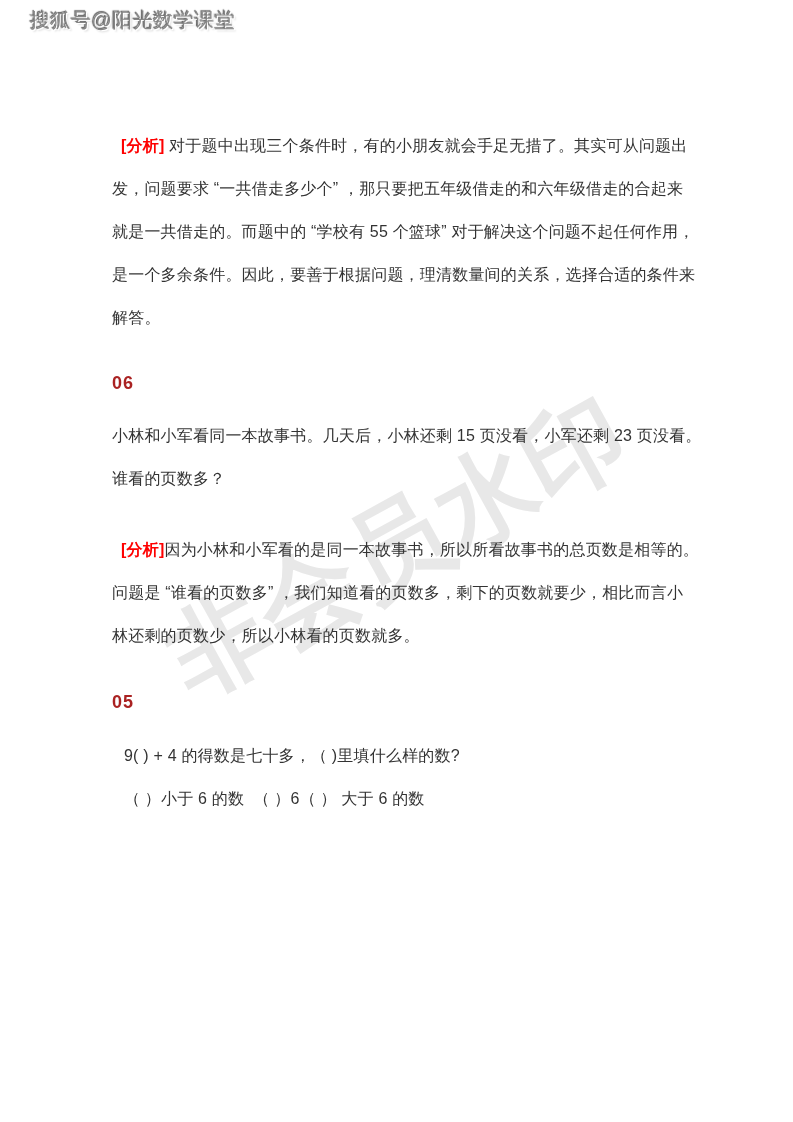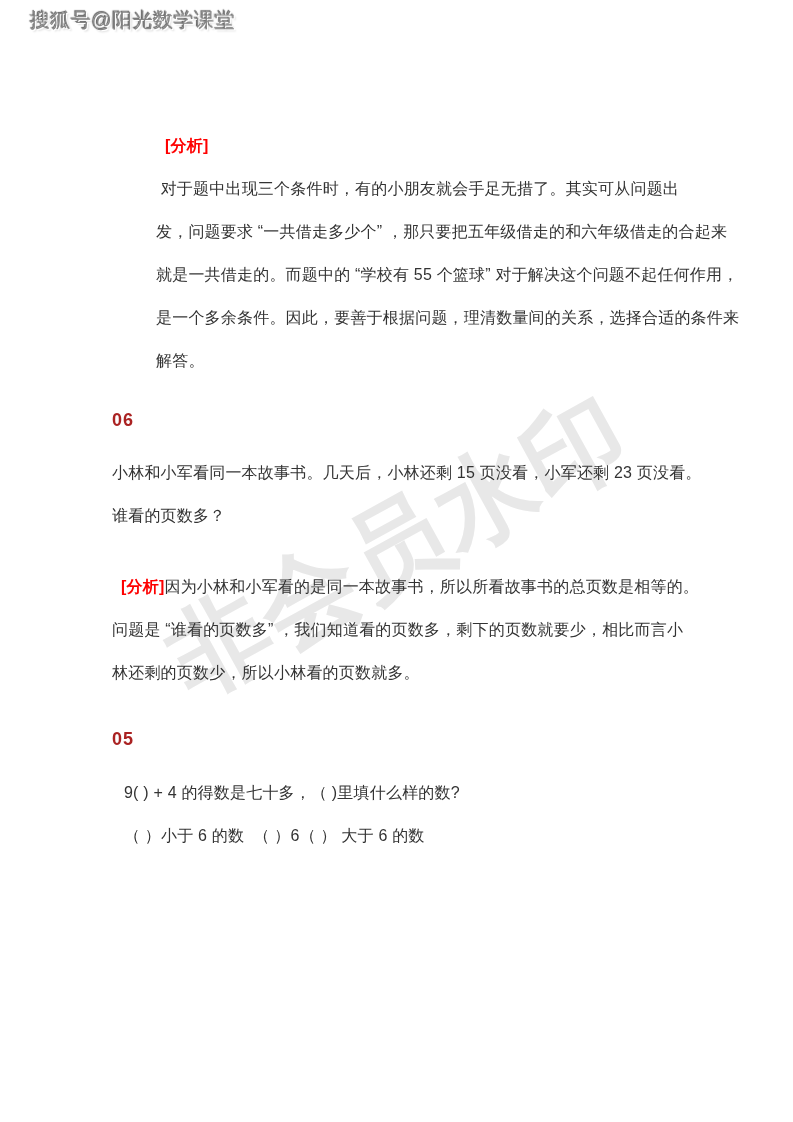--- a/index.html
+++ b/index.html
@@ -66,22 +66,22 @@
   .analysis .lines, .question {
     white-space: pre;
   }
   .section-number {
     font-size: 18px;
     line-height: 28px;
     font-weight: bold;
     color: #aa2222;
     letter-spacing: 1px;
   }
-  #analysis-05 { margin-top: 124px; margin-left: 44px; }
-  #section-06  { margin-top: 24px; }
+  #analysis-05 { margin-top: 124px; }
+  #section-06  { margin-top: 30px; }
   #question-06 { margin-top: 17px; }
   #analysis-06 { margin-top: 28px; }
   #section-07  { margin-top: 31px; }
   #question-07 { margin-top: 18px; padding-left: 12px; }
   #analysis-07 { margin-top: 25px; }
 </style>
 </head>
 <body>
 
 <div class="header-watermark">搜狐号@阳光数学课堂</div>

